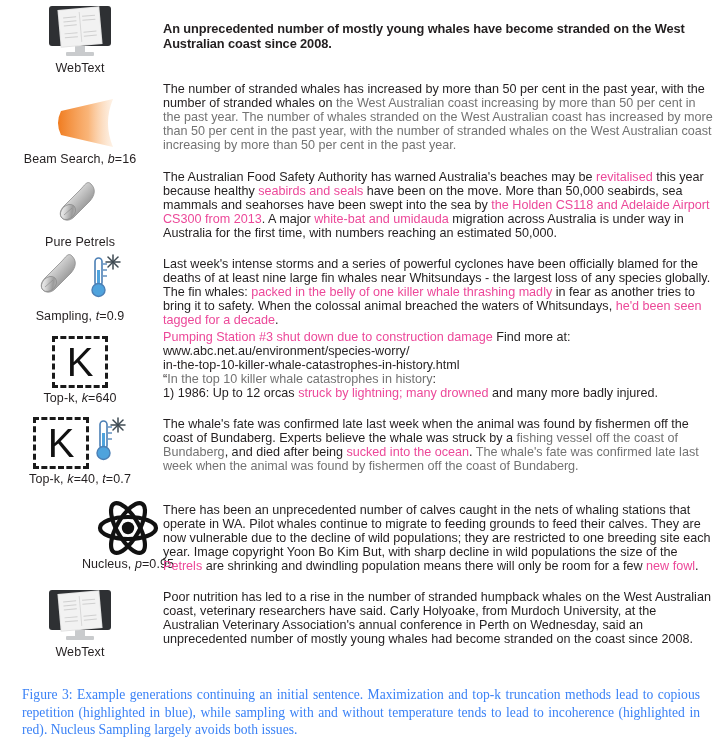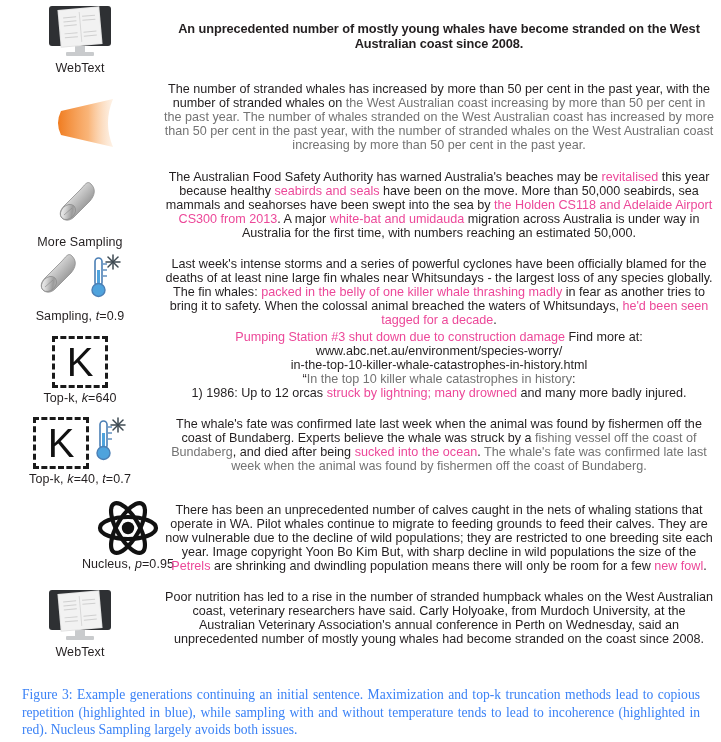--- a/index.html
+++ b/index.html
@@ -113,21 +113,21 @@
     top: 0;
     width: 552px;
   }
   .para {
     position: absolute;
     width: 552px;
     font-size: 12.6px;
     line-height: 14.1px;
     color: #231f20;
     font-family: "Liberation Sans", sans-serif;
-    text-align: center;
+    text-align: left;
   }
   .para.prompt {
     font-weight: 700;
     font-size: 12.8px;
     line-height: 14.6px;
     letter-spacing: -0.1px;
   }
   .blue { color: #737373; }
   .red  { color: #ec4899; }
 
@@ -180,39 +180,42 @@
           <defs>
             <linearGradient id="coneGrad" x1="0" y1="0" x2="1" y2="0">
               <stop offset="0%" stop-color="#f07c20" stop-opacity="1"></stop>
               <stop offset="55%" stop-color="#f79c4c" stop-opacity="0.75"></stop>
               <stop offset="100%" stop-color="#fbd9b8" stop-opacity="0.35"></stop>
             </linearGradient>
           </defs>
           <path d="M18 14 Q12 26 18 38 L70 50 Q60 26 70 2 Z" fill="url(#coneGrad)"></path>
         </svg>
       </div>
+      <div class="icon-label">
+        Beam Search, <i>b</i>=16
+      </div>
     </div>
 
     <div class="icon-cell" style="top:178px;">
       <div class="icon-art">
         <svg class="spoon" viewBox="0 0 46 52" xmlns="http://www.w3.org/2000/svg">
           <defs>
             <linearGradient id="spGrad" x1="0" y1="0" x2="1" y2="1">
               <stop offset="0%" stop-color="#ffffff"></stop>
               <stop offset="35%" stop-color="#d8d8d8"></stop>
               <stop offset="70%" stop-color="#9a9a9a"></stop>
               <stop offset="100%" stop-color="#c9c9c9"></stop>
             </linearGradient>
           </defs>
           <path d="M34 4 C39 9 38 15 33 21 L17 37 C13 41 8 41 5 38 C2 35 3 30 7 26 L23 10 C28 5 30 0 34 4 Z" fill="url(#spGrad)" stroke="#8d8d8d" stroke-width="0.8"></path>
           <ellipse cx="11" cy="32" rx="8.5" ry="6.5" fill="url(#spGrad)" stroke="#8d8d8d" stroke-width="0.8" transform="rotate(-45 11 32)"></ellipse>
           <path d="M7 35 L15 28" stroke="#8d8d8d" stroke-width="0.7" fill="none"></path>
         </svg>
       </div>
-      <div class="icon-label">More Sampling</div>
+      <div class="icon-label">Pure Petrels</div>
     </div>
 
     <div class="icon-cell" style="top:252px;">
       <div class="icon-art">
         <span>
           <svg class="spoon" viewBox="0 0 46 52" xmlns="http://www.w3.org/2000/svg">
             <path d="M34 4 C39 9 38 15 33 21 L17 37 C13 41 8 41 5 38 C2 35 3 30 7 26 L23 10 C28 5 30 0 34 4 Z" fill="url(#spGrad)" stroke="#8d8d8d" stroke-width="0.8"></path>
             <ellipse cx="11" cy="32" rx="8.5" ry="6.5" fill="url(#spGrad)" stroke="#8d8d8d" stroke-width="0.8" transform="rotate(-45 11 32)"></ellipse>
             <path d="M7 35 L15 28" stroke="#8d8d8d" stroke-width="0.7" fill="none"></path>
           </svg>

